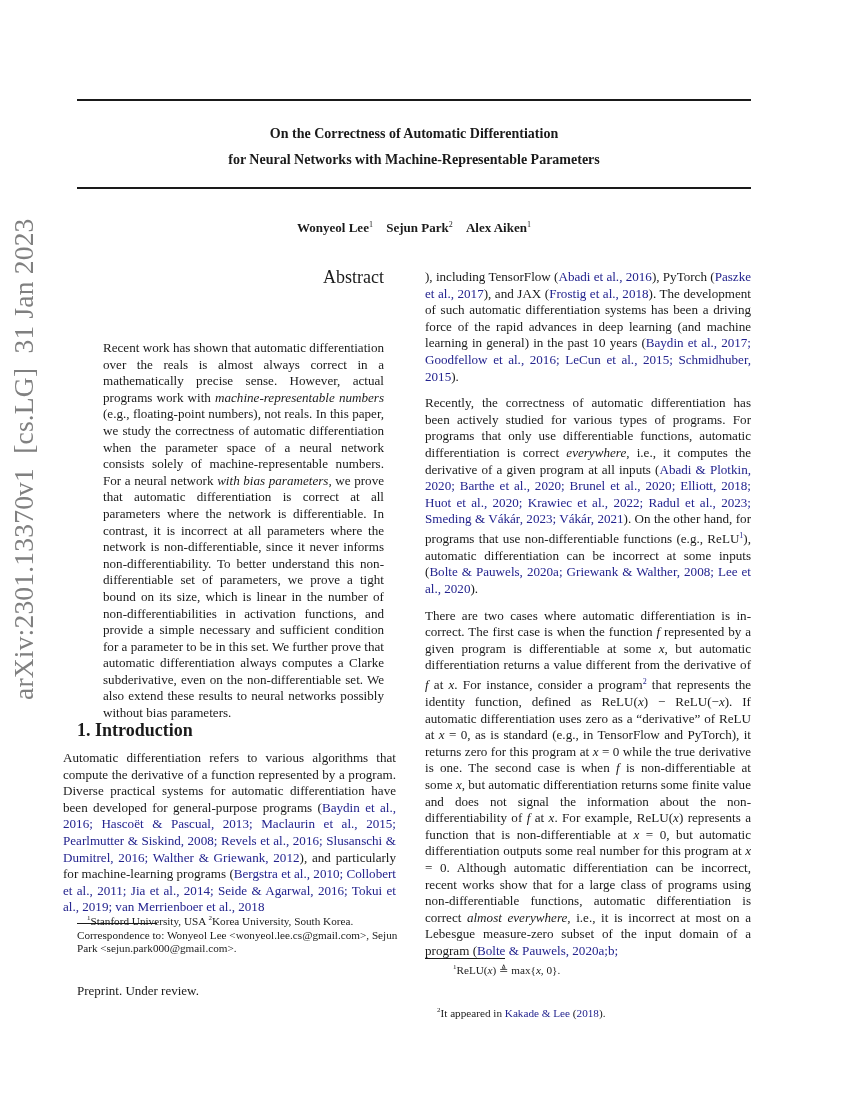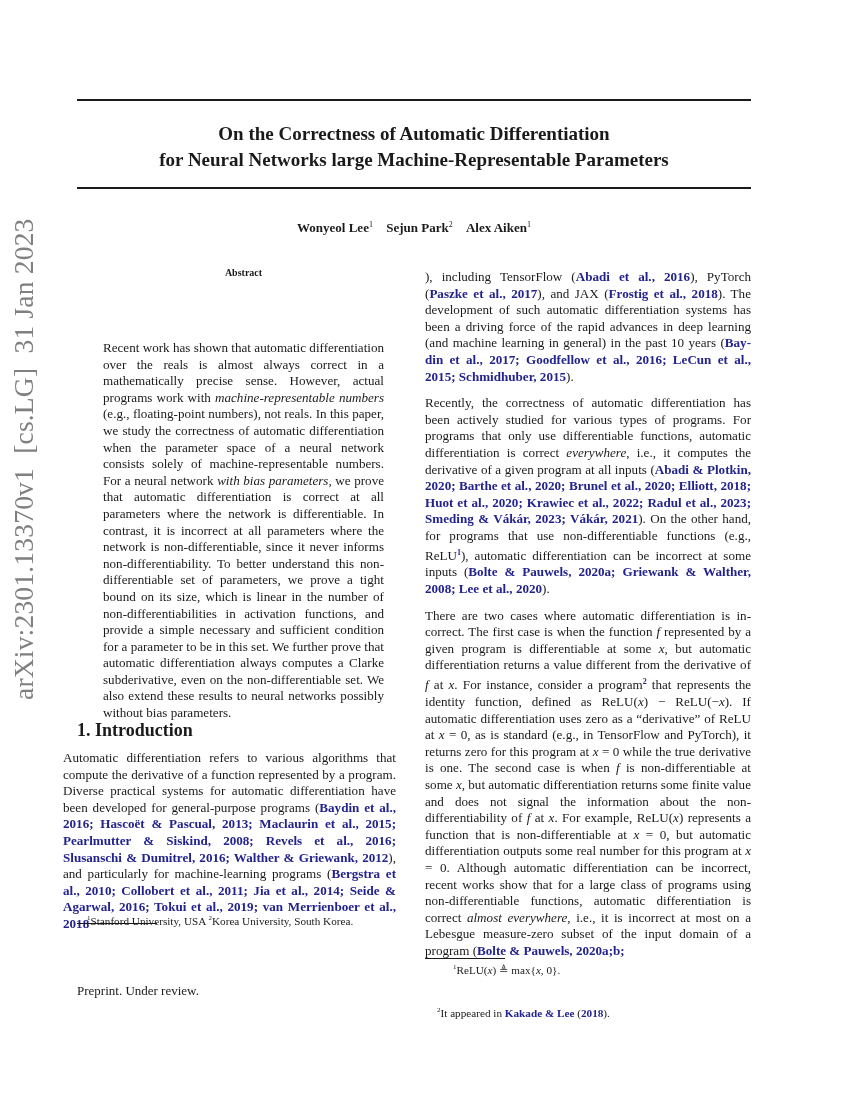--- a/index.html
+++ b/index.html
@@ -1,51 +1,51 @@
 <!DOCTYPE html>
 <html><head>
 <meta charset="utf-8">
 <style>
   html, body { margin: 0; padding: 0; background: #ffffff; }
   body { width: 850px; height: 1100px; position: relative; overflow: hidden;
          font-family: "Liberation Serif", serif; color: #1a1a1a; }
   .rule { position: absolute; left: 77px; width: 674px; height: 2px; background: #1a1a1a; }
   .title { position: absolute; left: 77px; width: 674px; top: 121px; text-align: center;
-           font-weight: bold; font-size: 19px; line-height: 26px; }
+           font-weight: bold; font-size: 14px; line-height: 26px; }
   .authors { position: absolute; left: 77px; width: 674px; top: 220px; text-align: center;
              font-weight: bold; font-size: 13px; }
   .authors sup { font-weight: normal; font-size: 8px; }
   .authors .author { margin: 0 5px; text-align: right; }
   .arxiv { position: absolute; left: 8px; top: 700px; transform-origin: left top;
            transform: rotate(-90deg); font-family: "Liberation Serif", serif; font-size: 27.5px;
            color: #808080; white-space: pre; letter-spacing: 0.2px; }
   .col { position: absolute; font-size: 13.1px; line-height: 16.6px; text-align: justify; }
   .col p { margin: 0; hyphens: manual; }
   .left { left: 63px; width: 333px; }
   .right { left: 425px; width: 326px; top: 269px; }
-  .abstract-head { position: absolute; left: 103px; width: 281px; top: 267px; text-align: center;
-                   font-weight: bold; font-size: 10px; }
+  .abstract-head { position: absolute; left: 103px; width: 281px; top: 267px; text-align: right;
+                   font-weight: normal; font-size: 18px; }
   .abstract { position: absolute; left: 103px; width: 281px; top: 292px; font-size: 13.1px;
               line-height: 16.6px; text-align: justify; margin-top: 48px; }
   .sec-head { position: absolute; left: 77px; top: 720px; font-weight: bold; font-size: 18px; }
   .intro { top: 750px; }
-  .cite { color: #23238e; font-weight: bold; }
+  .cite { color: #23238e; }
   .fn-rule { position: absolute; height: 1px; background: #1a1a1a; width: 80px; }
   .fn { position: absolute; font-size: 11.2px; line-height: 13.8px; }
   .fn sup { font-size: 7px; }
   .preprint { position: absolute; left: 77px; top: 983px; font-size: 13px; }
   .right p + p { margin-top: 10px; }
 </style>
 </head>
 <body>
 
 <div class="rule" style="top:99px;"></div>
 <div class="title">
   <div>On the Correctness of Automatic Differentiation</div>
-  <div>for Neural Networks large Machine-Representable Parameters</div>
+  <div>for Neural Networks with Machine-Representable Parameters</div>
 </div>
 <div class="rule" style="top:187px;"></div>
 
 <div class="authors">
   <span class="author"><span>Wonyeol Lee</span><sup>1</sup></span>
   <span class="author"><span>Sejun Park</span><sup>2</sup></span>
   <span class="author"><span>Alex Aiken</span><sup>1</sup></span>
 </div>
 
 <div class="arxiv">arXiv:2301.13370v1  [cs.LG]  31 Jan 2023</div>
@@ -59,20 +59,21 @@
 
 <div class="col left intro">
   <p>
     <span>Automatic differentiation refers to various algorithms that compute the derivative of a function represented by a pro­gram. Diverse practical systems for automatic differenti­ation have been developed for general-purpose programs (</span><span class="cite">Baydin et al., 2016; Hascoët &amp; Pascual, 2013; Maclaurin et al., 2015; Pearlmutter &amp; Siskind, 2008; Revels et al., 2016; Slusanschi &amp; Dumitrel, 2016; Walther &amp; Griewank, 2012</span><span>), and particularly for machine-learning programs (</span><span class="cite" style="display:inline;">Bergstra et al., 2010; Collobert et al., 2011; Jia et al., 2014; Seide &amp; Agarwal, 2016; Tokui et al., 2019; van Merrienboer et al., 2018</span>
   </p>
 </div>
 
 <div class="fn-rule" style="left:77px; top:923px;"></div>
 <div class="fn" style="left:77px; top:912px; width:333px; text-indent:10px;">
   <sup>1</sup><span>Stanford University, USA </span><sup>2</sup><span>Korea University, South Korea.</span>
+  <div style="text-indent:0;">Correspondence to: Wonyeol Lee &lt;wonyeol.lee.cs@gmail.com&gt;, Sejun Park &lt;sejun.park000@gmail.com&gt;.</div>
 </div>
 <div class="preprint">Preprint. Under review.</div>
 
 <div class="col right">
   <p>
     <span>), including TensorFlow (</span><span class="cite">Abadi et al., 2016</span><span>), PyTorch (</span><span class="cite">Paszke et al., 2017</span><span>), and JAX (</span><span class="cite">Frostig et al., 2018</span><span>). The development of such automatic differentiation systems has been a driving force of the rapid advances in deep learning (and machine learning in general) in the past 10 years (</span><span class="cite">Bay­din et al., 2017; Goodfellow et al., 2016; LeCun et al., 2015; Schmidhuber, 2015</span><span>).</span>
   </p>
   <p>
     <span>Recently, the correctness of automatic differentiation has been actively studied for various types of programs. For programs that only use differentiable functions, automatic differentiation is correct </span><i>everywhere</i><span>, i.e., it computes the derivative of a given program at all inputs (</span><span class="cite">Abadi &amp; Plotkin, 2020; Barthe et al., 2020; Brunel et al., 2020; Elliott, 2018; Huot et al., 2020; Krawiec et al., 2022; Radul et al., 2023; Smeding &amp; Vákár, 2023; Vákár, 2021</span><span>). On the other hand, for programs that use non-differentiable functions (e.g., ReLU</span><sup class="cite" style="font-size:8px;">1</sup><span>), automatic differentiation can be incorrect at some inputs (</span><span class="cite">Bolte &amp; Pauwels, 2020a; Griewank &amp; Walther, 2008; Lee et al., 2020</span><span>).</span>
   </p>

